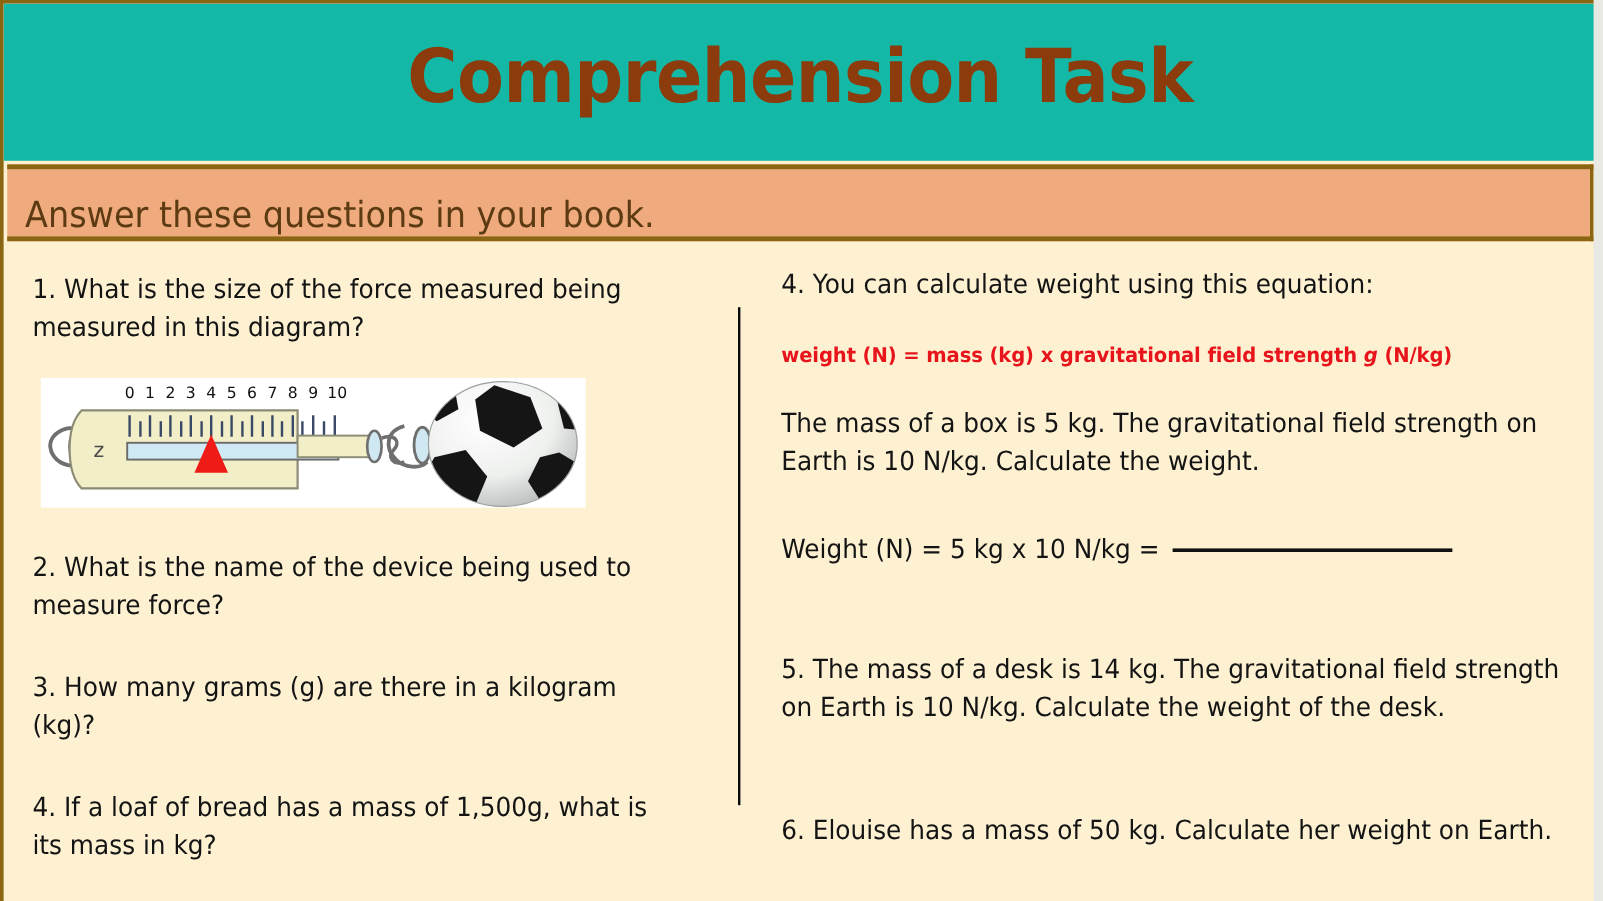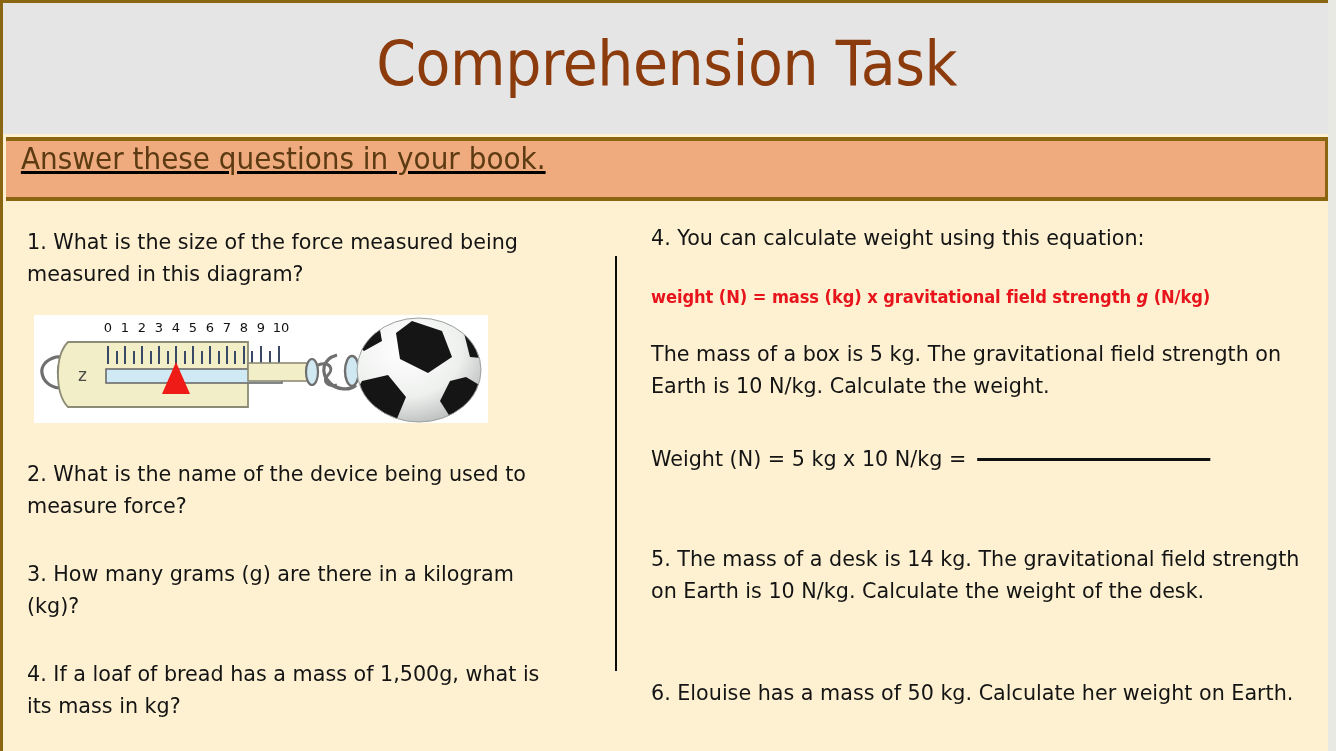--- a/index.html
+++ b/index.html
@@ -30,25 +30,26 @@
     overflow: hidden;
   }
 
   
   #title-band {
     position: absolute;
     left: 0;
     top: 0;
     width: 1328px;
     height: 131px;
-    background: #e5e5e5;
+    background: #14b8a6;
     display: flex;
     align-items: center;
     justify-content: center;
     box-sizing: border-box;
+    font-weight: bold;
   }
   #title-text {
     font-family: "DejaVu Sans", sans-serif;
     font-size: 62px;
     line-height: 1;
     color: #8c3b0d;
     letter-spacing: -0.5px;
     white-space: nowrap;
     transform: scaleX(0.92);
     transform-origin: center;
@@ -61,22 +62,21 @@
     left: 3px;
     top: 134px;
     width: 1322px;
     height: 64px;
     background: #efab7e;
     border-top: 4px solid #8a6512;
     border-bottom: 4px solid #8a6512;
     border-right: 3px solid #8a6512;
     box-sizing: border-box;
     display: flex;
-    align-items: flex-start;
-    text-decoration: underline;
+    align-items: flex-end;
   }
   #subtitle-text {
     font-family: "DejaVu Sans", sans-serif;
     font-size: 30px;
     color: #5c3a12;
     padding-left: 16px;
     white-space: nowrap;
     transform: scaleX(0.93);
     transform-origin: left center;
   }

